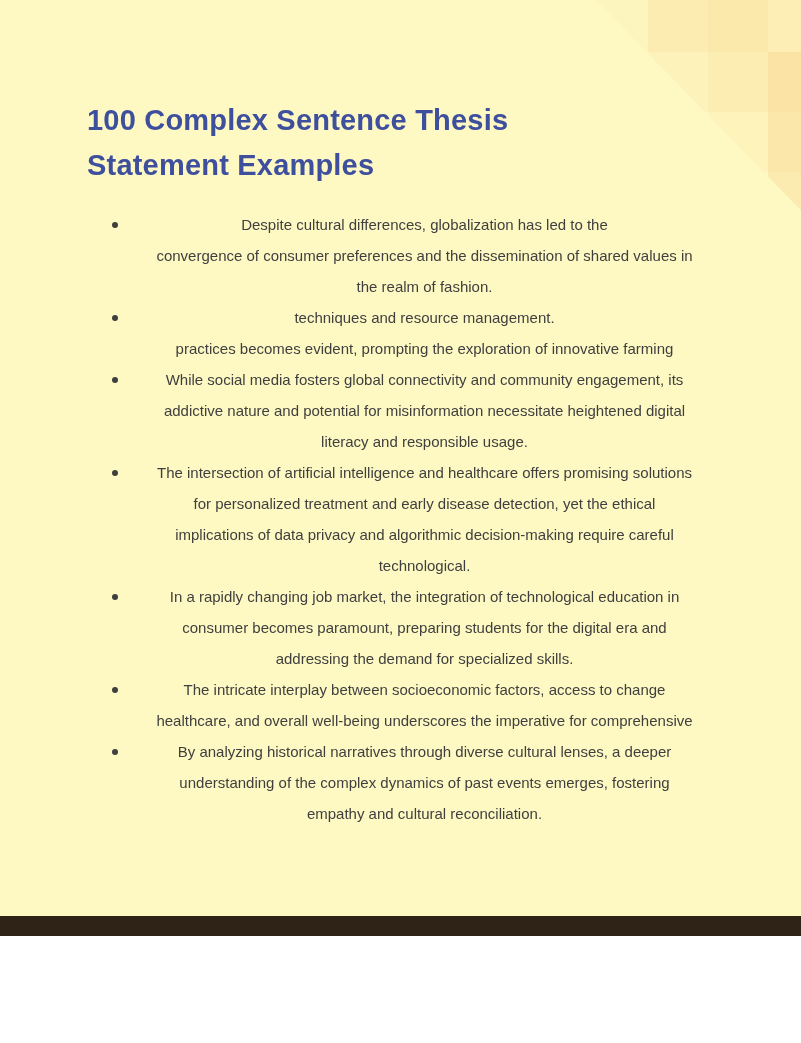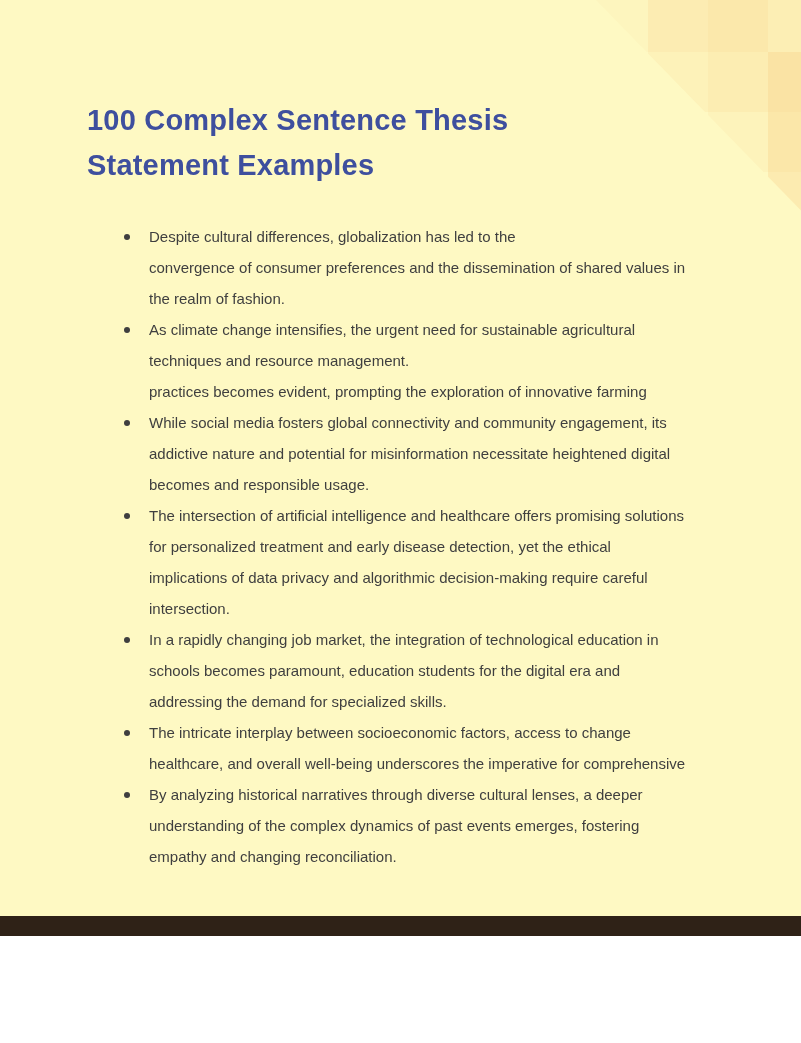--- a/index.html
+++ b/index.html
@@ -47,23 +47,24 @@
     font-weight: bold;
     color: var(--title-blue, #3e4f9e);
     letter-spacing: 0.2px;
     white-space: nowrap;
   }
 
   
   .thesis-list {
     position: absolute;
     left: 112px; top: 209px;
-    margin: 12px; padding: 0;
+    margin: 0; padding: 0;
     list-style: none;
     width: 600px;
+    text-align: center;
   }
   .thesis-list li { display: flex; align-items: flex-start; }
   .dot-cell { width: 25px; flex: 0 0 25px; }
   .dot {
     width: 6px; height: 6px;
     border-radius: 50%;
     background: var(--body-text, #3f3f3f);
     margin-top: 12.5px;
   }
   .item-lines { flex: 1; }
@@ -143,73 +144,72 @@
           <div class="t-line">Despite cultural differences, globalization has led to the</div>
           <div class="t-line">convergence of consumer preferences and the dissemination of shared values in</div>
           <div class="t-line">the realm of fashion.</div>
         </div>
       </li>
       <li>
         <span class="dot-cell">
           <span class="dot" style="display: block;"></span>
         </span>
         <div class="item-lines">
-          <div class="t-line">As climate change intensifies, the urgent need for sustainable agricultural</div>
           <div class="t-line">techniques and resource management.</div>
           <div class="t-line">practices becomes evident, prompting the exploration of innovative farming</div>
         </div>
       </li>
       <li>
         <span class="dot-cell">
           <span class="dot" style="display: block;"></span>
         </span>
         <div class="item-lines">
           <div class="t-line">While social media fosters global connectivity and community engagement, its</div>
           <div class="t-line">addictive nature and potential for misinformation necessitate heightened digital</div>
-          <div class="t-line">becomes and responsible usage.</div>
+          <div class="t-line">literacy and responsible usage.</div>
         </div>
       </li>
       <li>
         <span class="dot-cell">
           <span class="dot" style="display: block;"></span>
         </span>
         <div class="item-lines">
           <div class="t-line">The intersection of artificial intelligence and healthcare offers promising solutions</div>
           <div class="t-line">for personalized treatment and early disease detection, yet the ethical</div>
           <div class="t-line">implications of data privacy and algorithmic decision-making require careful</div>
-          <div class="t-line">intersection.</div>
+          <div class="t-line">technological.</div>
         </div>
       </li>
       <li>
         <span class="dot-cell">
           <span class="dot" style="display: block;"></span>
         </span>
         <div class="item-lines">
           <div class="t-line">In a rapidly changing job market, the integration of technological education in</div>
-          <div class="t-line">schools becomes paramount, education students for the digital era and</div>
+          <div class="t-line">consumer becomes paramount, preparing students for the digital era and</div>
           <div class="t-line">addressing the demand for specialized skills.</div>
         </div>
       </li>
       <li>
         <span class="dot-cell">
           <span class="dot" style="display: block;"></span>
         </span>
         <div class="item-lines">
           <div class="t-line">The intricate interplay between socioeconomic factors, access to change</div>
           <div class="t-line">healthcare, and overall well-being underscores the imperative for comprehensive</div>
         </div>
       </li>
       <li>
         <span class="dot-cell">
           <span class="dot" style="display: block;"></span>
         </span>
         <div class="item-lines">
           <div class="t-line">By analyzing historical narratives through diverse cultural lenses, a deeper</div>
           <div class="t-line">understanding of the complex dynamics of past events emerges, fostering</div>
-          <div class="t-line">empathy and changing reconciliation.</div>
+          <div class="t-line">empathy and cultural reconciliation.</div>
         </div>
       </li>
     </ul>
 
   <div class="bottom-shapes">
     <div class="shape-tri"></div>
     <div class="shape-mid"></div>
     <div class="shape-right"></div>
   </div>
 

